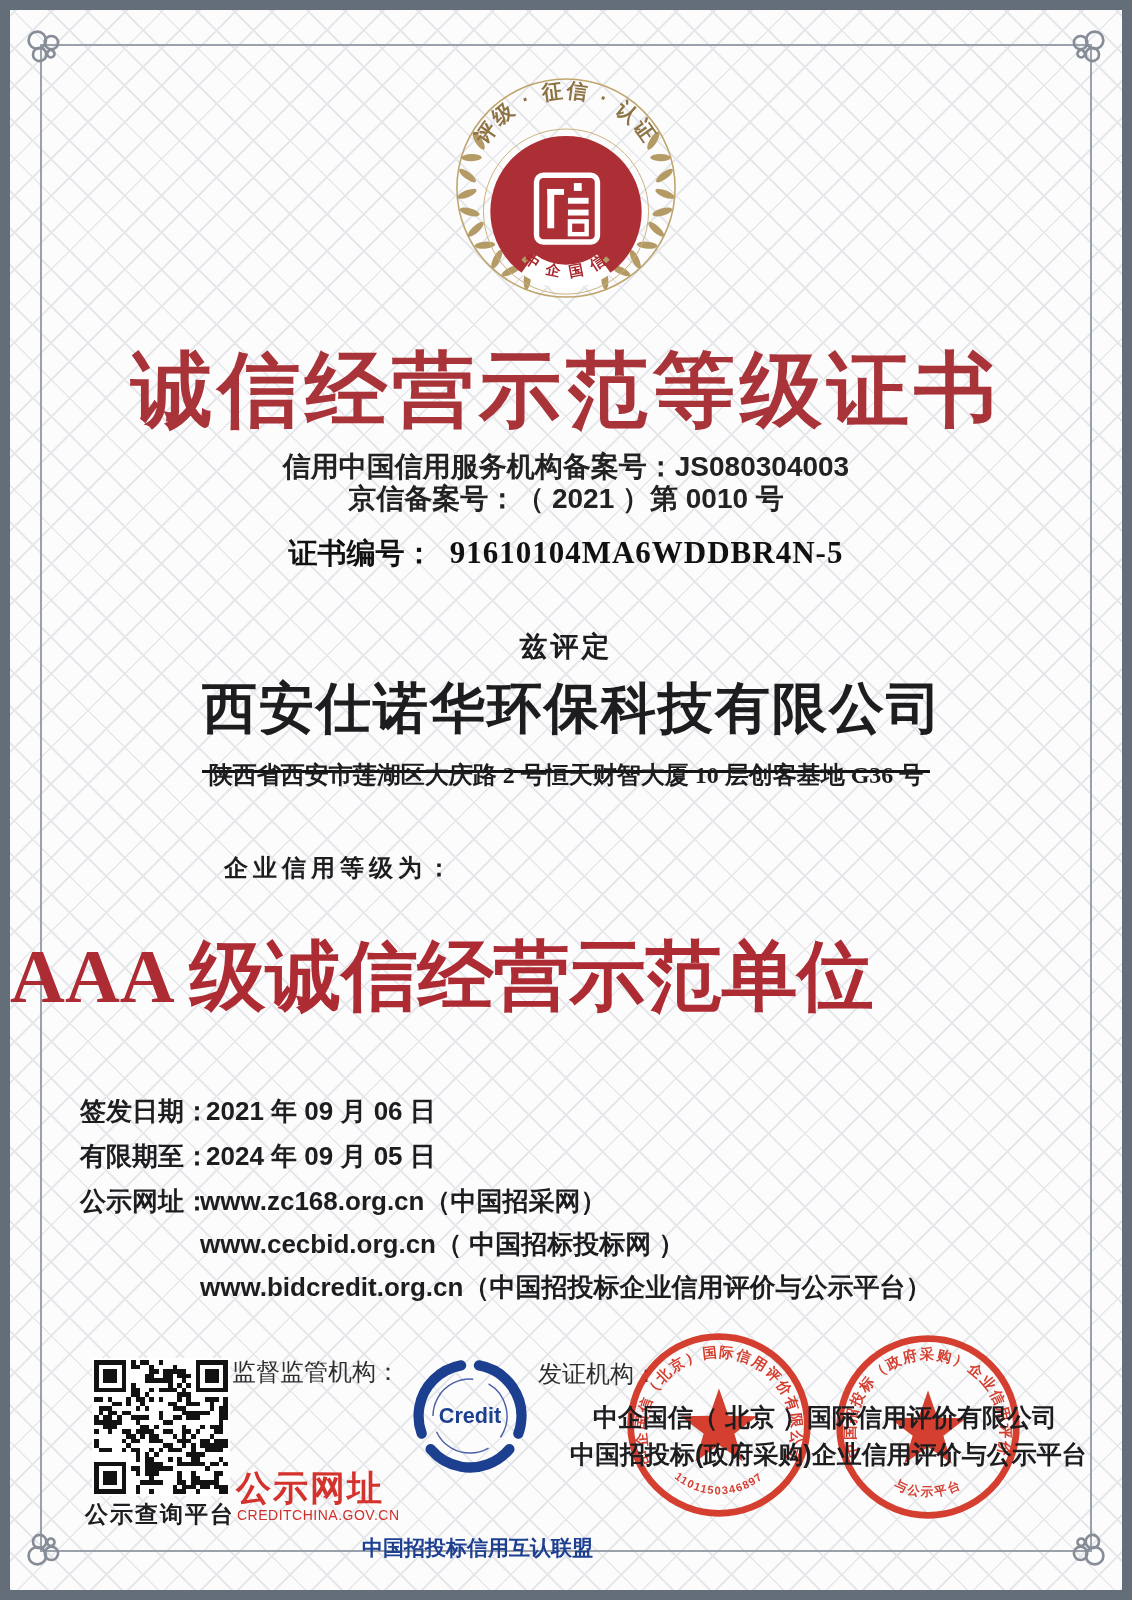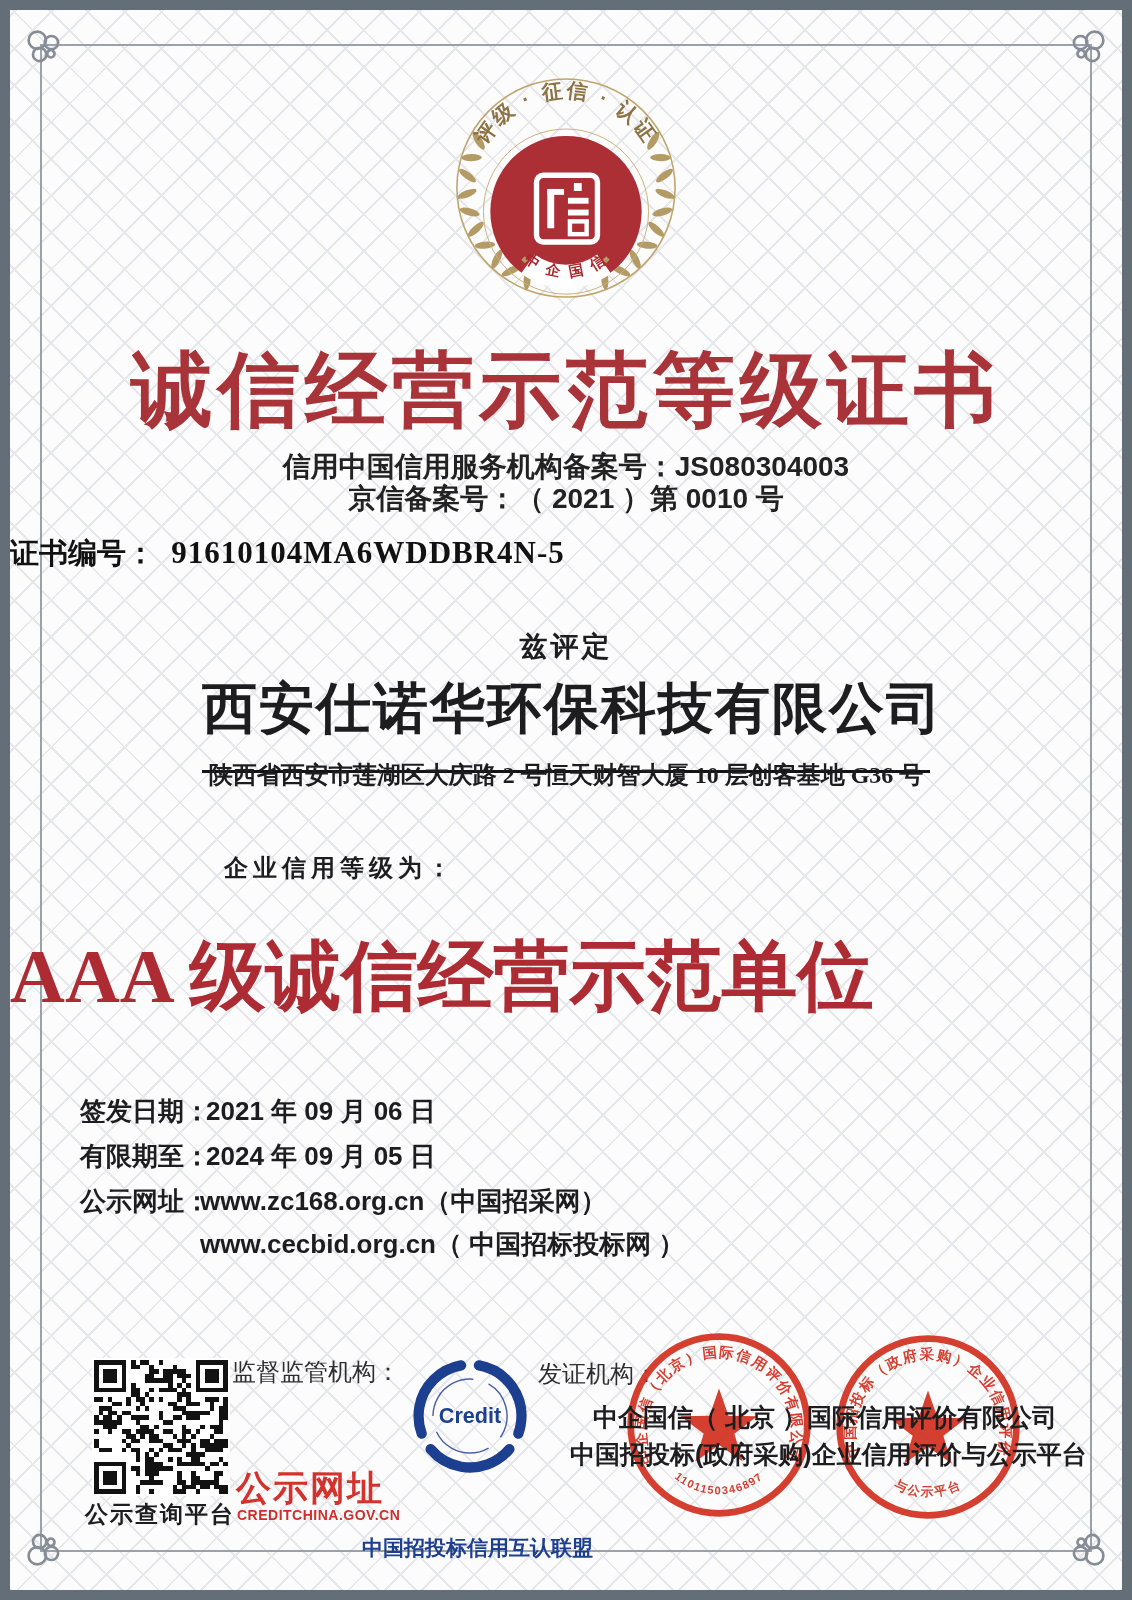--- a/index.html
+++ b/index.html
@@ -17,21 +17,21 @@
   .orn{position:absolute;width:40px;height:40px;}
   .orn svg{width:100%;height:100%;}
   .orn.tl{left:-20px;top:-21px;transform:rotate(-135deg);}
   .orn.tr{right:-20px;top:-21px;transform:rotate(-45deg);}
   .orn.bl{left:-20px;bottom:-21px;transform:rotate(135deg);}
   .orn.br{right:-20px;bottom:-21px;transform:rotate(45deg);}
   .badge{left:50%;top:64px;transform:translateX(-50%);width:226px;height:226px;}
   .title{left:0;right:0;top:326px;text-align:center;font-size:82px;font-weight:900;
     letter-spacing:5px;color:#a83338;white-space:nowrap;}
   .regblock{left:0;right:0;top:441px;text-align:center;font-size:28px;font-weight:bold;line-height:32px;color:#222;}
-  .certline{left:0;right:0;top:524px;font-size:29px;font-weight:bold;color:#111;}
+  .certline{left:0;right:0;top:524px;text-align:center;font-size:29px;font-weight:bold;color:#111;}
   .certline .num{font-family:"Liberation Serif",serif;font-size:31px;letter-spacing:1px;}
   .intro{left:0;right:0;top:618px;text-align:center;font-family:"Liberation Serif",serif;
     font-size:28px;font-weight:bold;letter-spacing:3px;}
   .companywrap{left:50%;top:662px;transform:translateX(-50%);width:728px;text-align:center;
     border-bottom:3px solid #141414;padding-bottom:24px;}
   .company{font-family:"Liberation Serif",serif;font-size:55px;font-weight:900;letter-spacing:2px;white-space:nowrap;}
   .address{left:0;right:0;top:749px;text-align:center;font-family:"Liberation Serif",serif;
     font-size:24px;font-weight:bold;white-space:nowrap;}
   .gradelabel{left:214px;top:842px;font-family:"Liberation Serif",serif;font-size:24px;
     font-weight:900;letter-spacing:5px;}
@@ -39,21 +39,21 @@
     font-size:76px;font-weight:900;color:#ad2b33;white-space:nowrap;}
   .field{font-size:26px;font-weight:bold;white-space:nowrap;}
   .lab{position:absolute;left:70px;}
   .val{position:absolute;left:196px;}
   .url{position:absolute;left:190px;font-size:26px;font-weight:bold;white-space:nowrap;}
   .qr{left:82px;top:1348px;width:134px;height:134px;background:#fff;padding:2px;}
   .qr svg{width:100%;height:100%;}
   .qrcap{left:60px;top:1489px;width:180px;text-align:center;font-size:23px;font-weight:bold;letter-spacing:2px;}
   .suplabel{left:222px;top:1346px;font-size:24px;font-weight:500;color:#2e2e30;text-align:right;}
   .cclogo{left:226px;top:1455px;font-size:35px;font-weight:900;color:#d4322c;letter-spacing:2px;}
-  .ccurl{left:227px;top:1497px;font-size:14px;font-weight:bold;color:#cf2f2a;letter-spacing:.5px;}
+  .ccurl{left:227px;top:1497px;font-size:14px;font-weight:normal;color:#cf2f2a;letter-spacing:.5px;}
   .creditlogo{left:388px;top:1332px;width:144px;height:144px;}
   .creditlogo svg{width:100%;height:100%;}
   .alliancecap{left:352px;top:1487px;width:216px;text-align:center;font-size:21px;
     font-weight:bold;color:#1d3f90;white-space:nowrap;margin-top:37px;}
   .issuerlabel{left:528px;top:1348px;font-size:24px;font-weight:500;color:#2e2e30;}
   .seal{width:192px;height:192px;z-index:1;}
   .seal svg{width:100%;height:100%;}
   .seal.left{left:613px;top:1319px;}
   .seal.right{left:822px;top:1321px;}
   .issuer{left:560px;top:1389px;width:510px;text-align:center;z-index:2;
@@ -167,20 +167,21 @@
   <div class="abs gradelabel">企业信用等级为：</div>
   <div class="abs grade">AAA 级诚信经营示范单位</div>
 
   <div class="field lab" style="top:1084px;">签发日期：</div>
   <div class="field val" style="top:1084px;">2021 年 09 月 06 日</div>
   <div class="field lab" style="top:1129px;">有限期至：</div>
   <div class="field val" style="top:1129px;">2024 年 09 月 05 日</div>
   <div class="field lab" style="top:1174px;">公示网址：</div>
   <div class="url" style="top:1174px;">www.zc168.org.cn（中国招采网）</div>
   <div class="url" style="top:1217px;">www.cecbid.org.cn（ 中国招标投标网 ）</div>
+  <div class="url" style="top:1260px;">www.bidcredit.org.cn（中国招投标企业信用评价与公示平台）</div>
 
   <div class="abs qr">
     <svg viewBox="0 0 29 29" shape-rendering="crispEdges" xmlns="http://www.w3.org/2000/svg">
       <rect width="29" height="29" fill="#fff"></rect>
       <g fill="#121212">
         <rect x="0" y="0" width="7" height="7"></rect>
           <rect x="22" y="0" width="7" height="7"></rect>
           <rect x="0" y="22" width="7" height="7"></rect>
       </g>
       <g fill="#fff">

